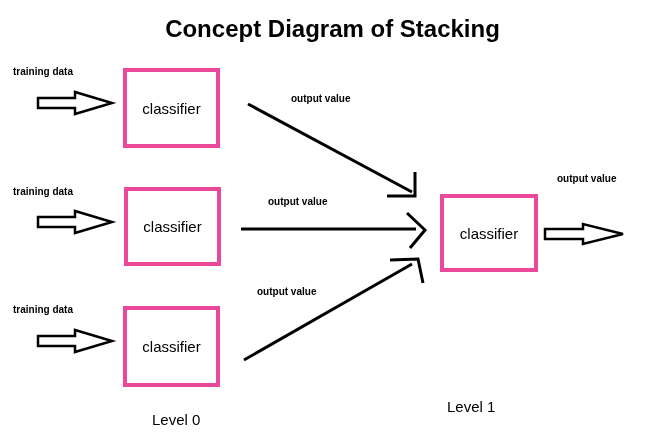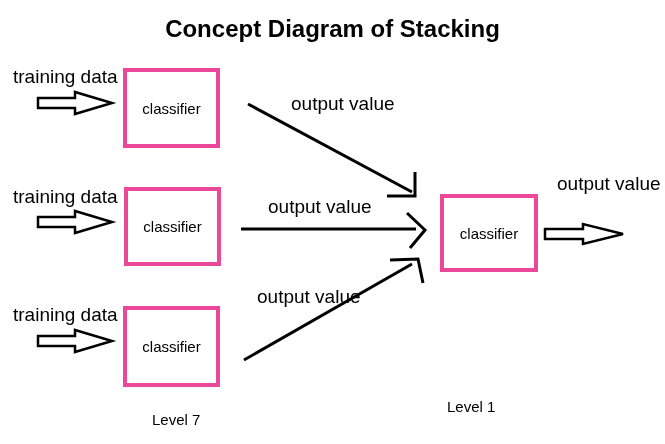--- a/index.html
+++ b/index.html
@@ -13,22 +13,23 @@
   }
   .diagram-svg{position:absolute;left:0;top:0;}
   .title{
     position:absolute;left:0;top:15px;width:665px;
     text-align:center;
     font-size:24px;font-weight:bold;
     letter-spacing:0px;
   }
   .lbl{
     position:absolute;
-    font-size:19px;
+    font-size:10px;
     white-space:nowrap;
+    font-weight:bold;
   }
   .box{
     position:absolute;
     border:4px solid #ec4899;
     background:#ffffff;
     box-sizing:border-box;
     display:flex;align-items:center;justify-content:center;
     font-size:15px;
   }
   .caption{
@@ -97,16 +98,16 @@
   <div class="lbl" id="out-label-0">output value</div>
   <div class="lbl" id="out-label-1">output value</div>
   <div class="lbl" id="out-label-2">output value</div>
 
   <div class="box" id="box-l1">
     <span>classifier</span>
   </div>
 
   <div class="lbl" id="out-label-final">output value</div>
 
-  <div class="caption" id="caption-l0">Level 7</div>
+  <div class="caption" id="caption-l0">Level 0</div>
   <div class="caption" id="caption-l1">Level 1</div>
 
 </div>
 
 </body></html>

